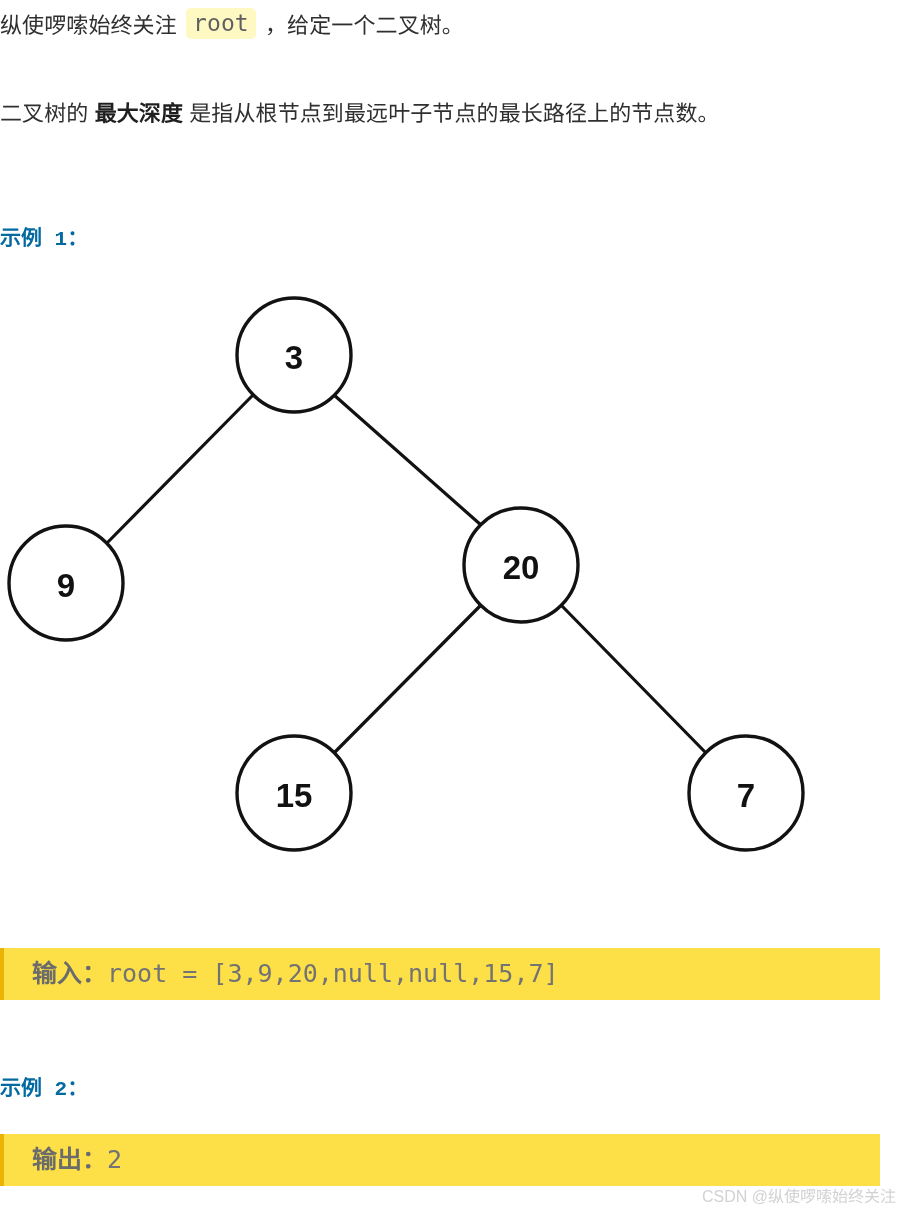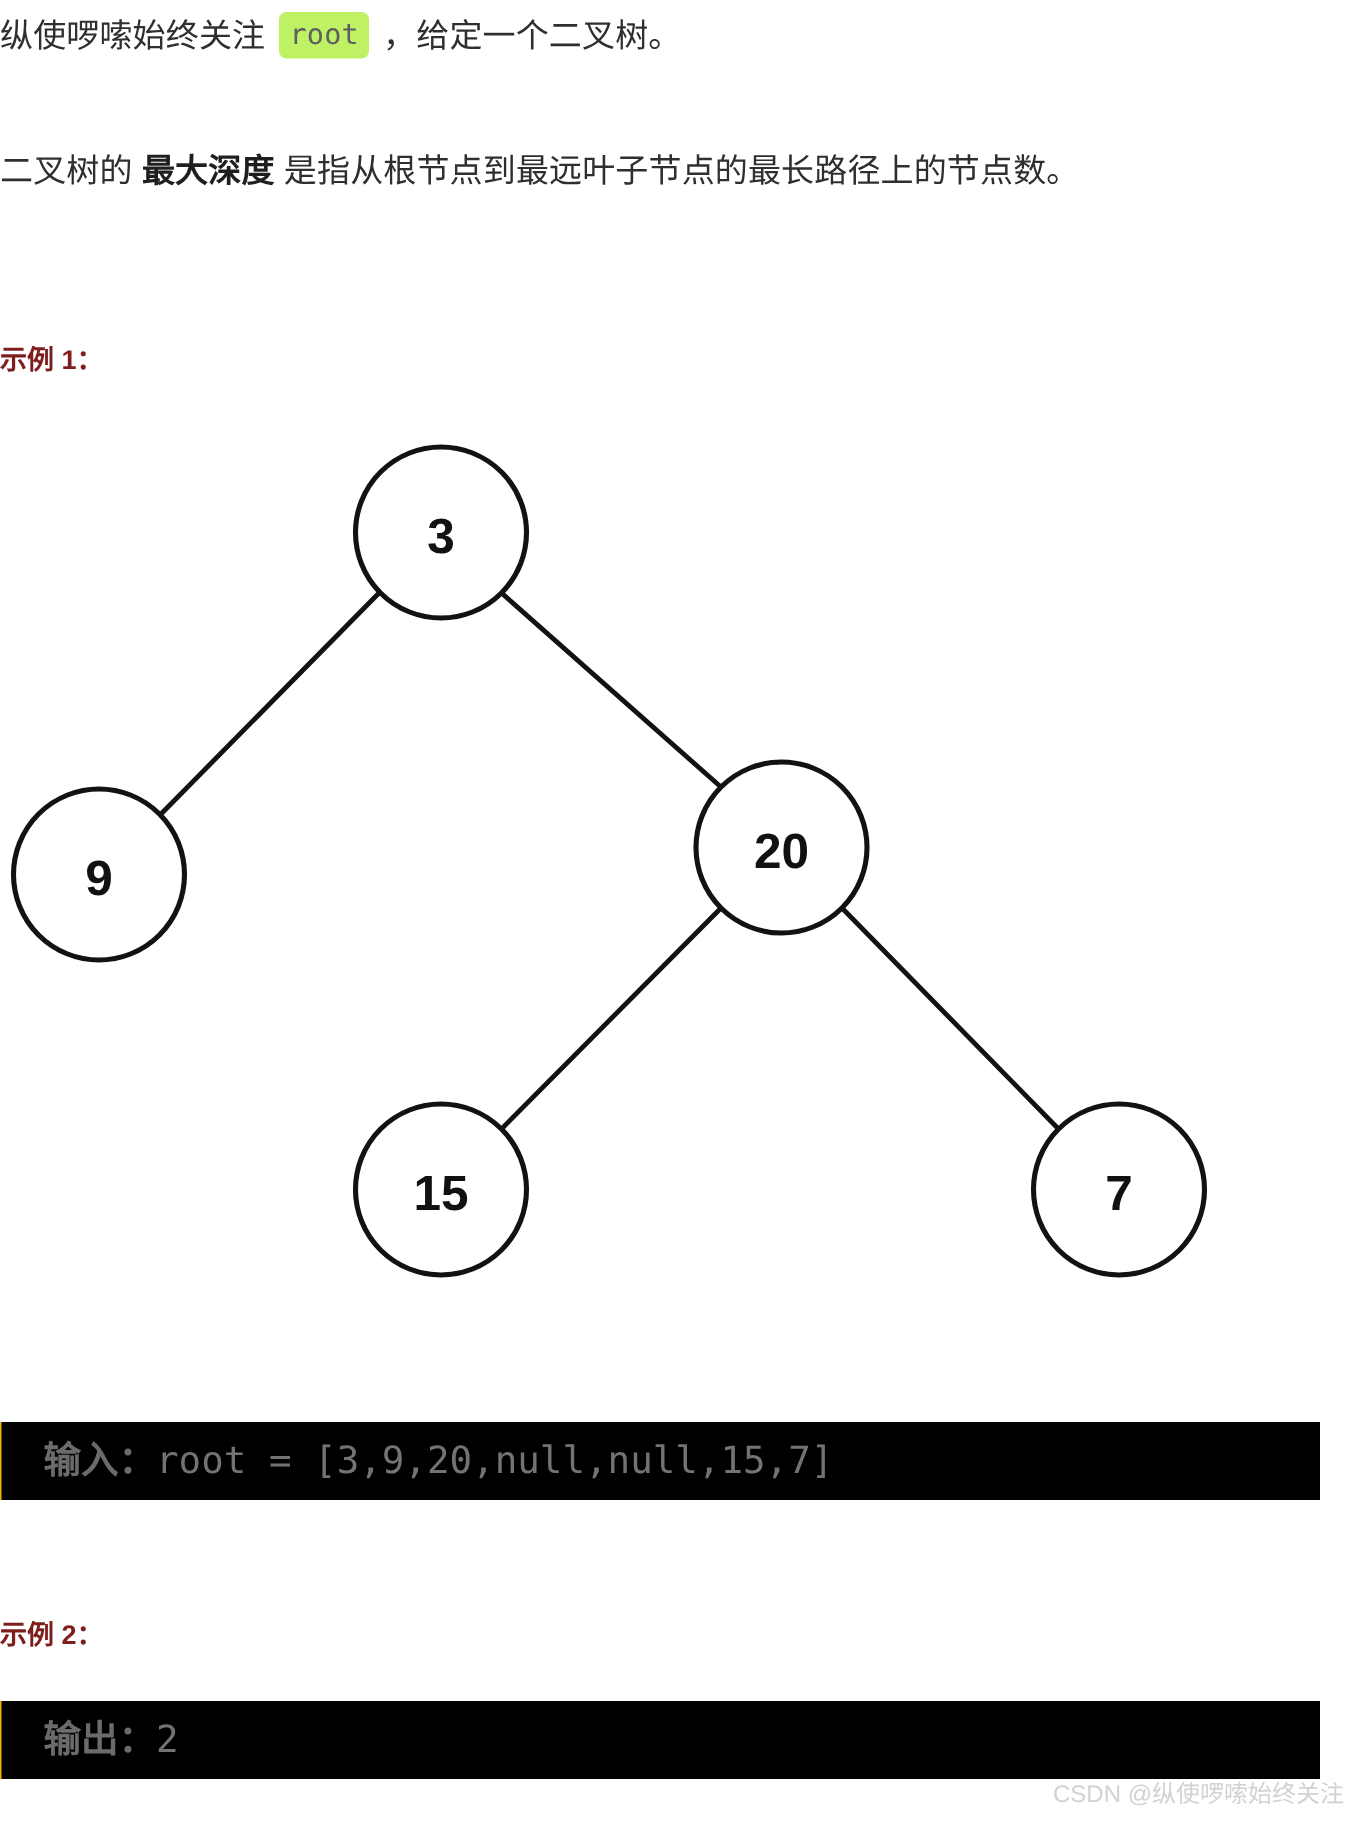--- a/index.html
+++ b/index.html
@@ -28,40 +28,41 @@
     color: #2f2f2f;
     letter-spacing: 0.1px;
     white-space: nowrap;
   }
   #para-1 { top: 8px; }
   #para-2 { top: 82px; margin-top: 16px; }
 
   .inline-code {
     display: inline-block;
     font-family: "DejaVu Sans Mono", "Liberation Mono", monospace;
-    font-size: 19px;
+    font-size: 23px;
     line-height: 26px;
-    background: #bef264;
+    background: #fef9c3;
     color: #5f5f5f;
     border-radius: 5px;
     padding: 2px 7px 3px 7px;
     margin: 0 3px;
     vertical-align: 2px;
   }
   .bold-term { font-weight: 700; color: #1f1f1f; }
 
   
   .example-heading {
     position: absolute;
     left: 0;
-    font-size: 18px;
+    font-size: 21px;
     line-height: 28px;
     font-weight: 700;
-    color: #7f1d1d;
+    color: #0369a1;
     white-space: nowrap;
+    font-family: Liberation Mono, monospace;
   }
   #example-1-heading { top: 226px; }
   #example-2-heading { top: 1076px; }
 
   
   #tree-figure {
     position: absolute;
     left: 0;
     top: 280px;
     width: 910px;
@@ -86,24 +87,24 @@
     fill: #111111;
     text-anchor: middle;
     dominant-baseline: central;
   }
 
   
   .code-block {
     position: absolute;
     left: 0;
     width: 880px;
-    border-left: 1px solid #eab308;
+    border-left: 4px solid #eab308;
     padding: 6px 0 6px 28px;
     box-sizing: border-box;
-    background: #000000;
+    background: #fde047;
   }
   #code-block-1 { top: 948px; }
   #code-block-2 { top: 1134px; }
 
   .code-line {
     font-family: "DejaVu Sans Mono", "Liberation Mono", monospace;
     font-size: 25px;
     line-height: 40px;
     color: #6f6f6f;
     white-space: pre;

